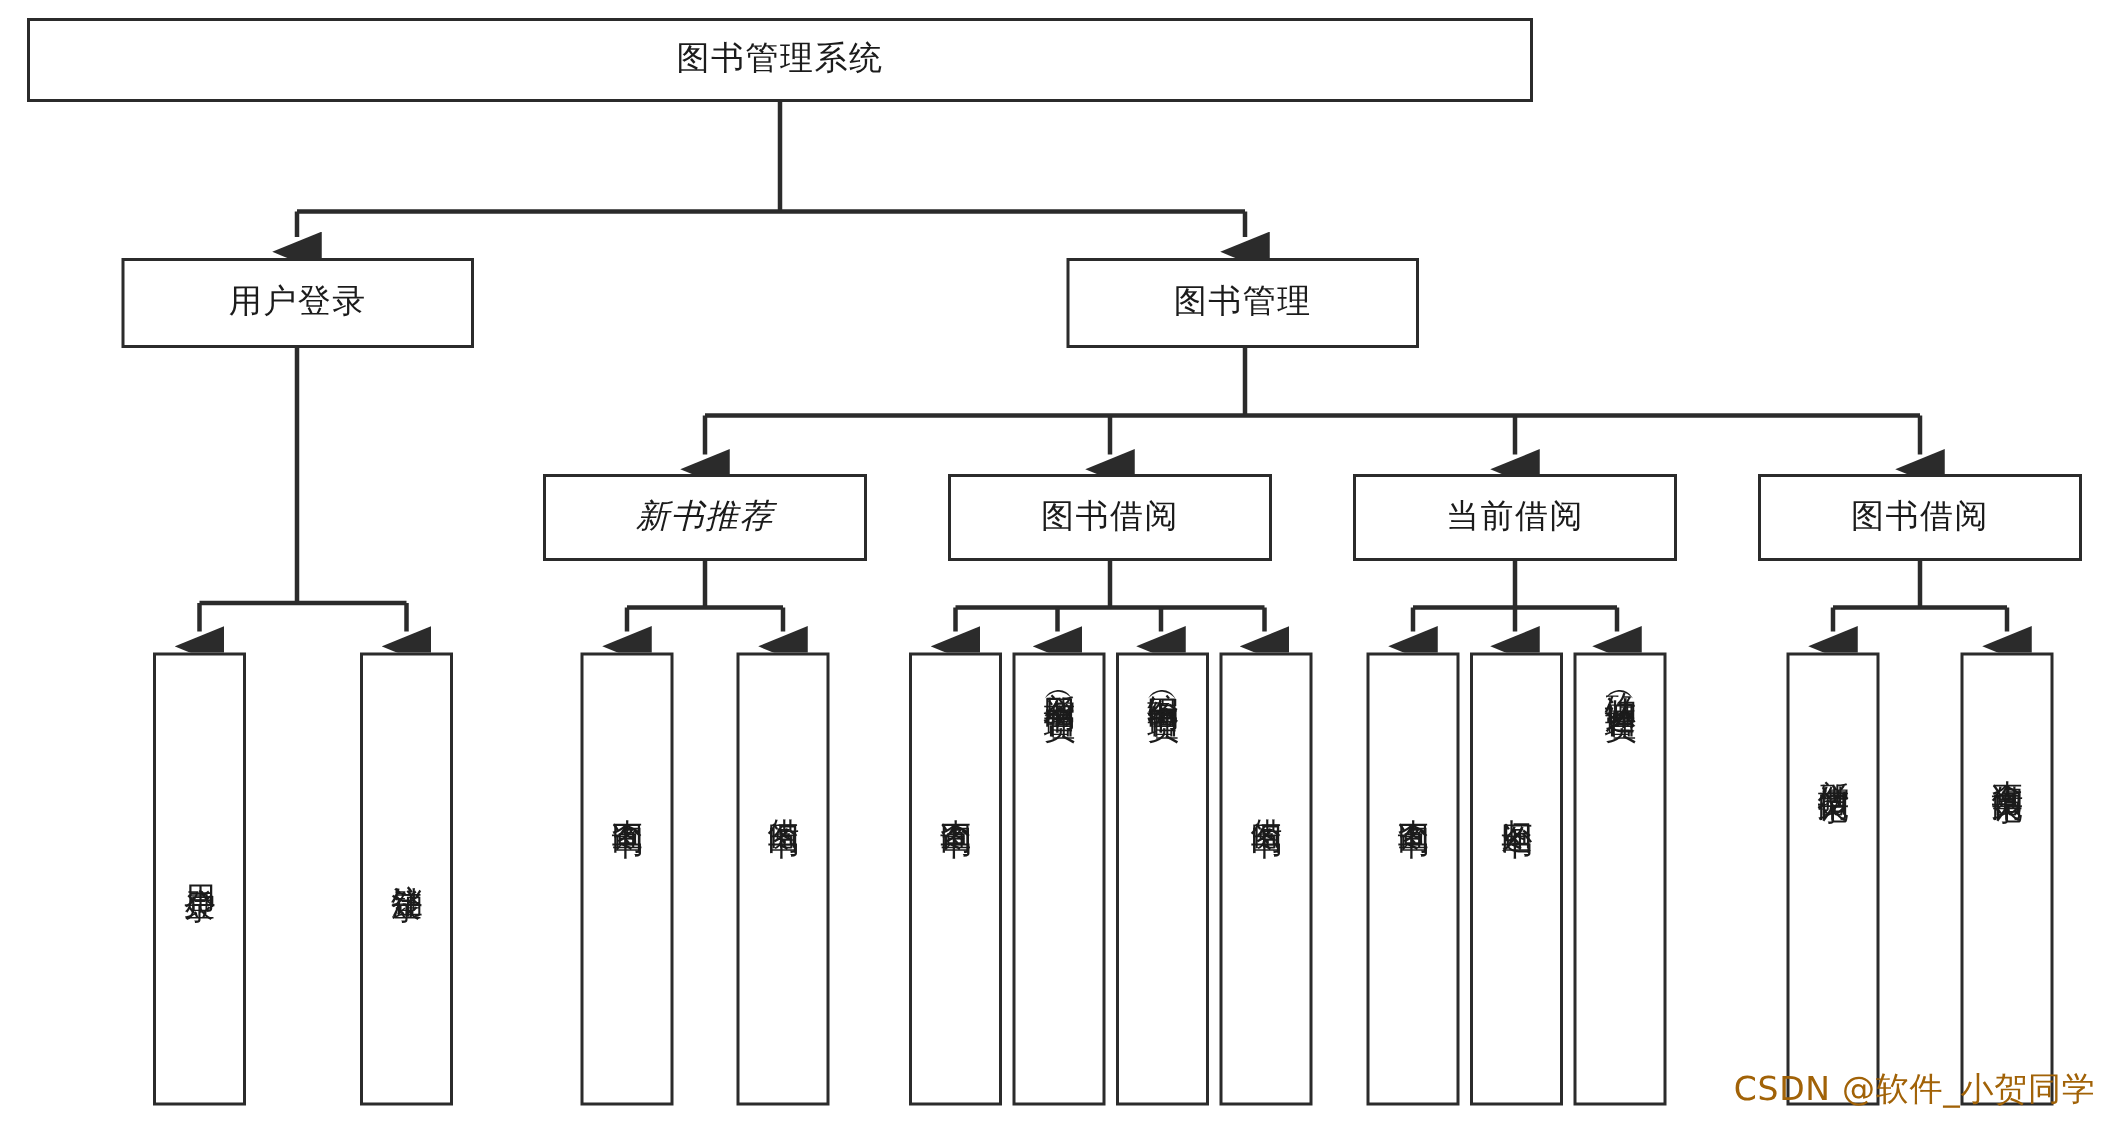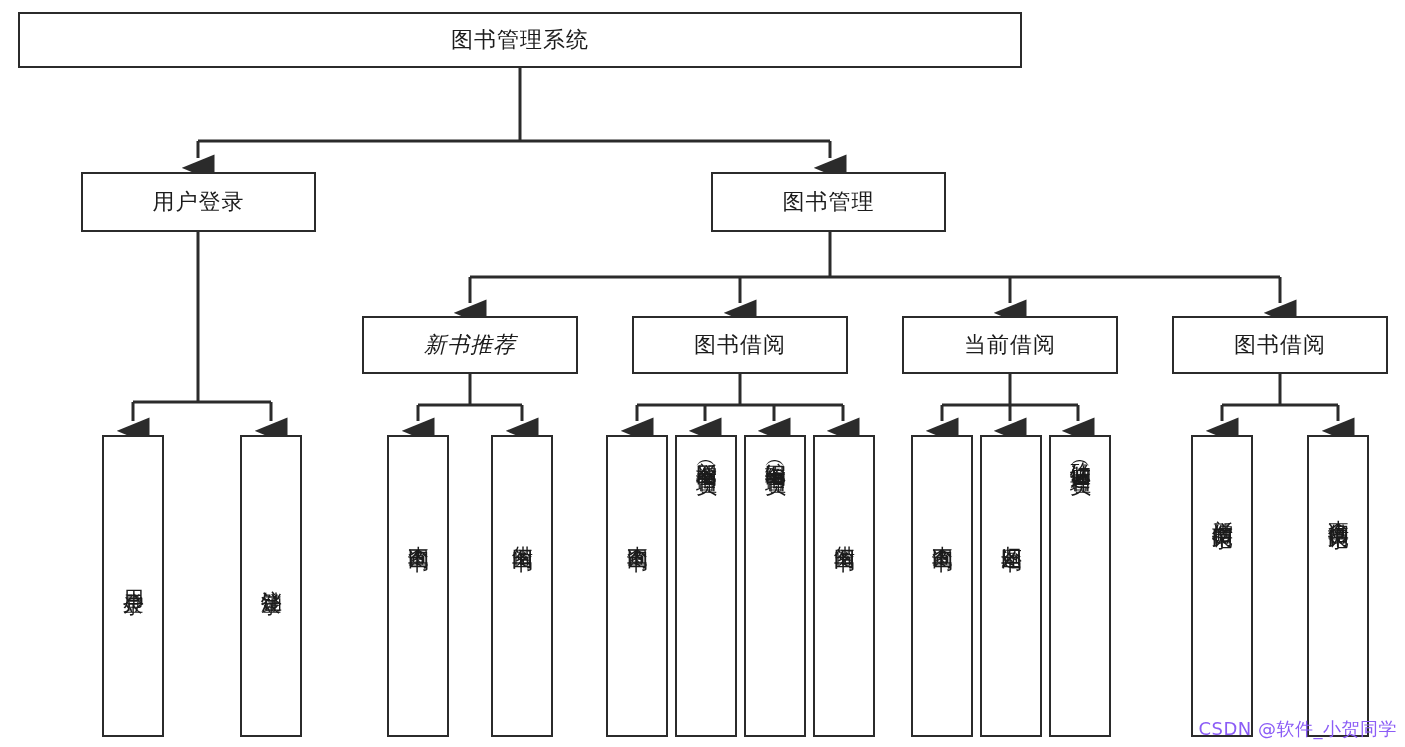--- a/index.html
+++ b/index.html
@@ -69,22 +69,22 @@
   .vtext.mid3 {
     margin-top: 130px;
   }
   .vtext.top {
     margin-top: 2px;
   }
   #watermark {
     position: absolute;
     right: 8px;
     bottom: 6px;
-    font-size: 18px;
-    color: #8b5cf6;
+    font-size: 22px;
+    color: #a16207;
     letter-spacing: 0.5px;
     z-index: 5;
     white-space: nowrap;
   }
 </style>
 </head>
 <body>
 
 <div id="canvas">
 

